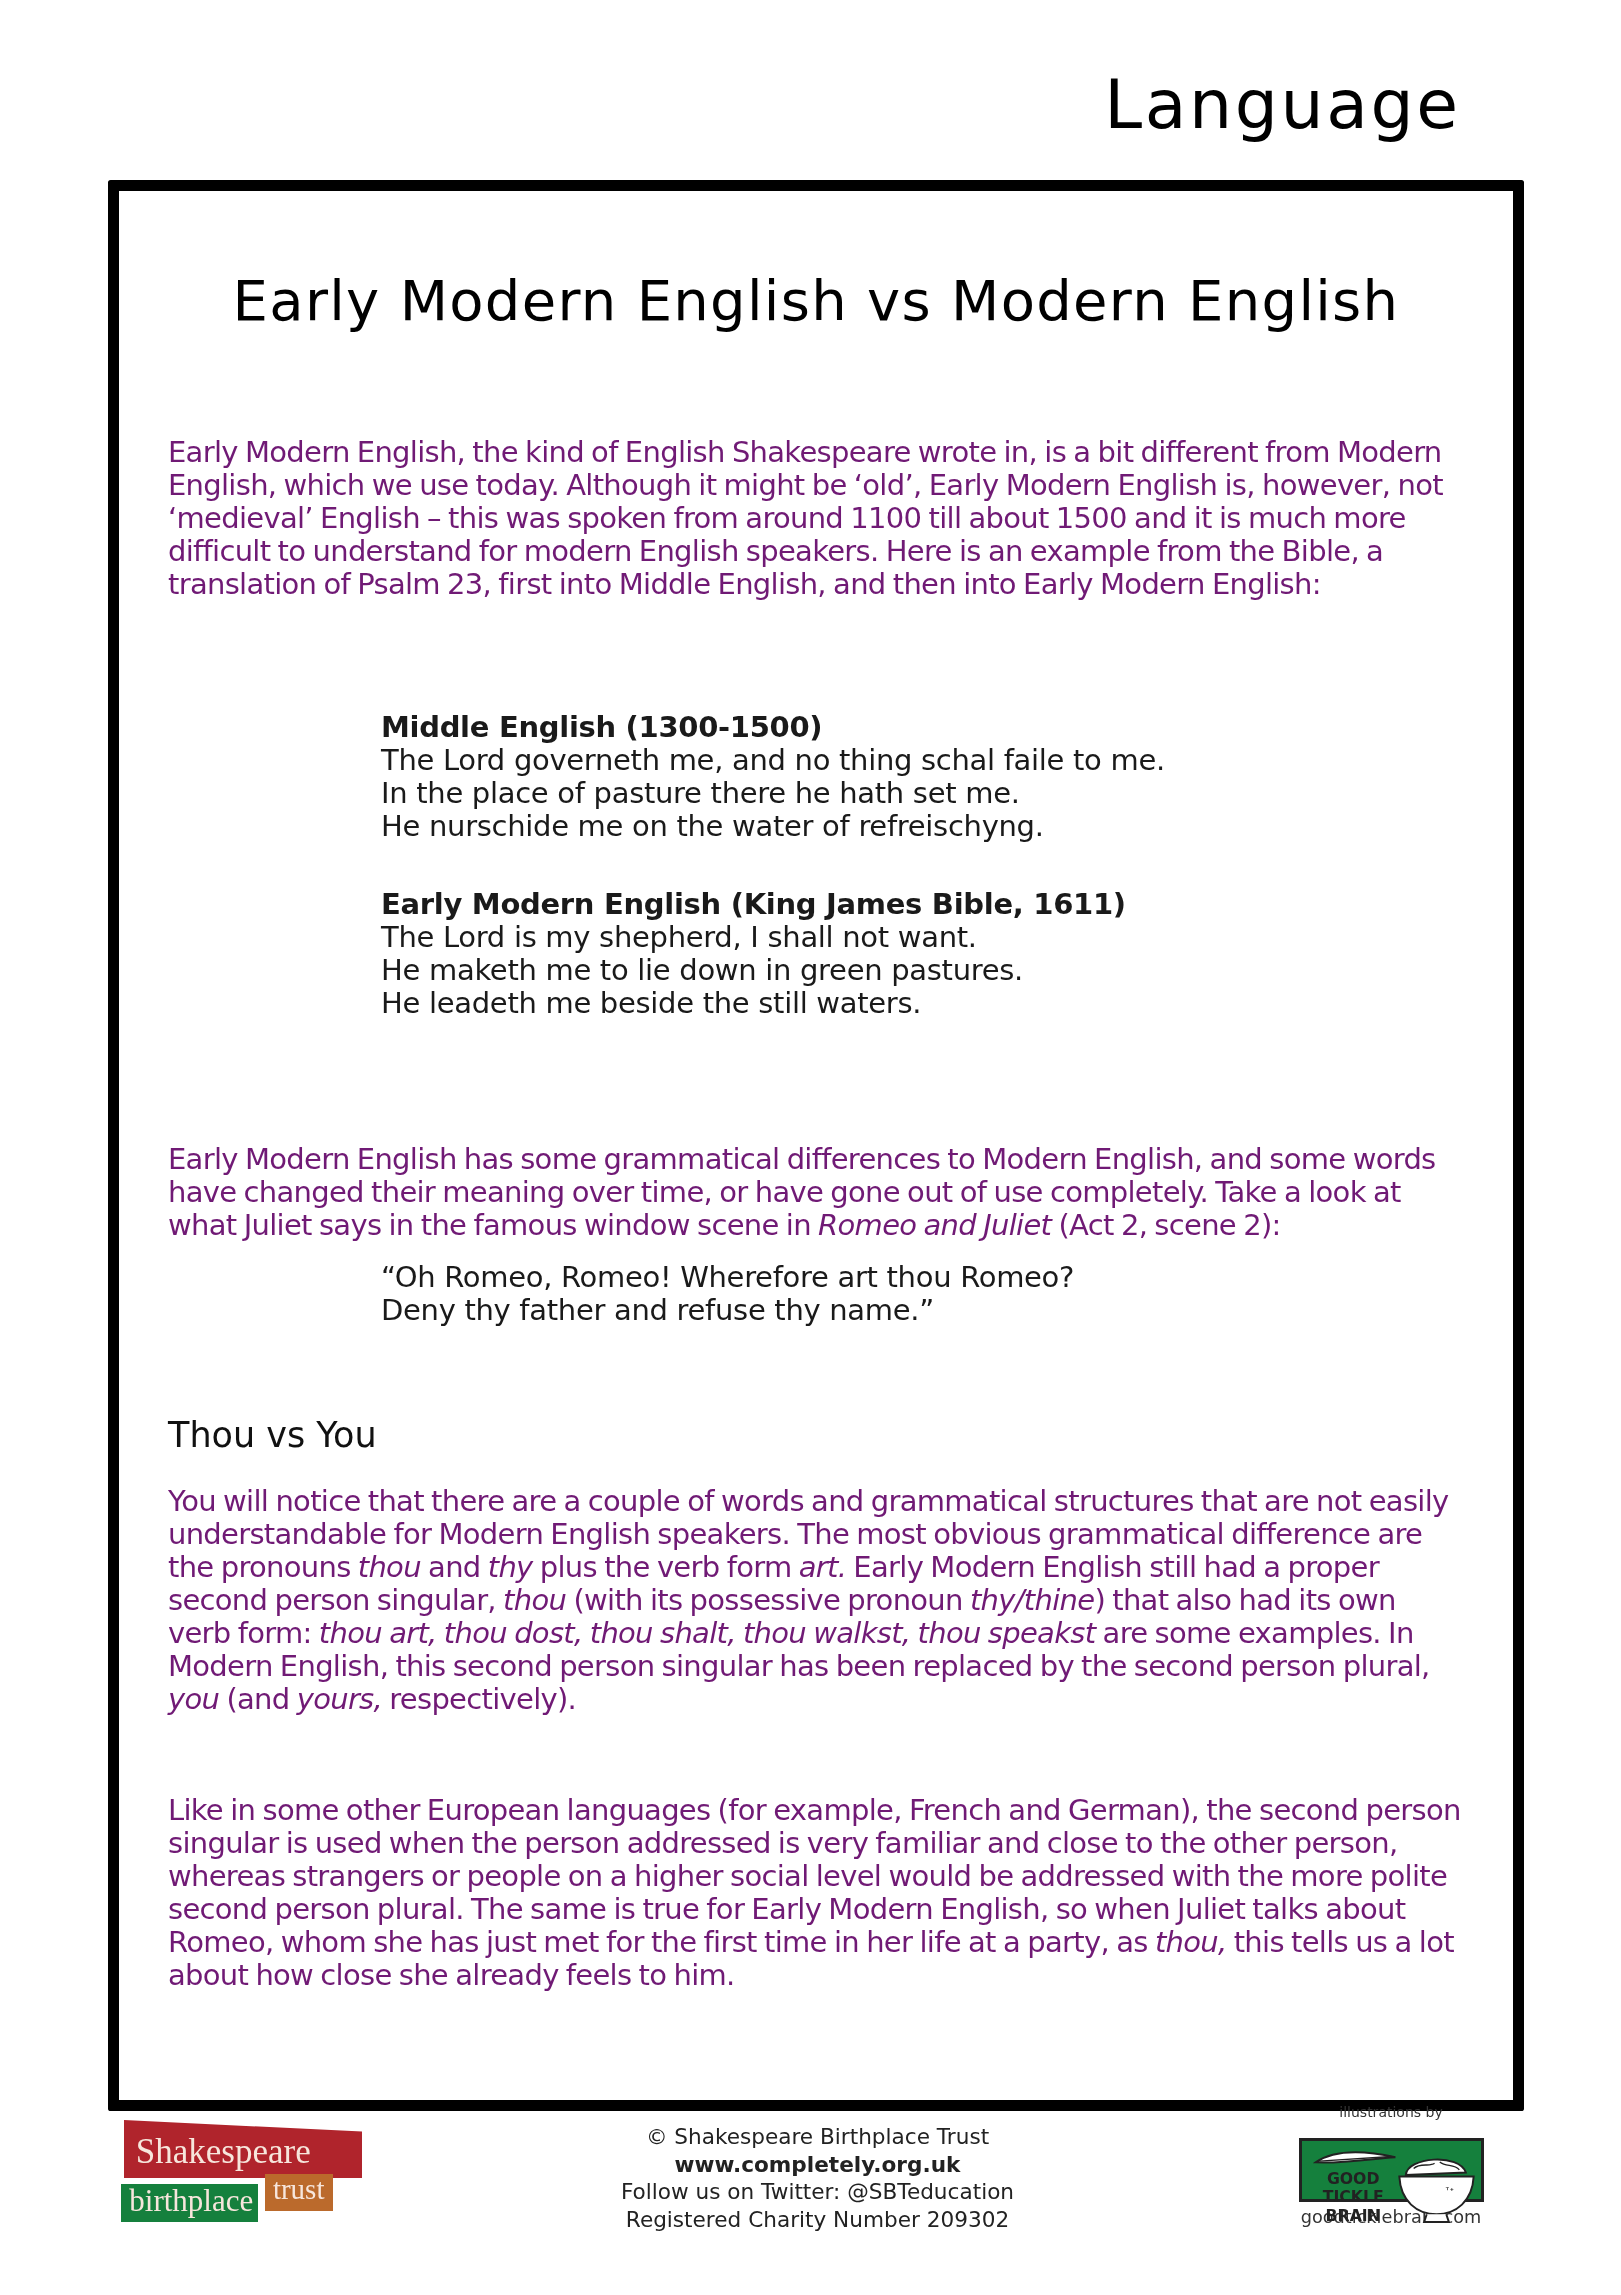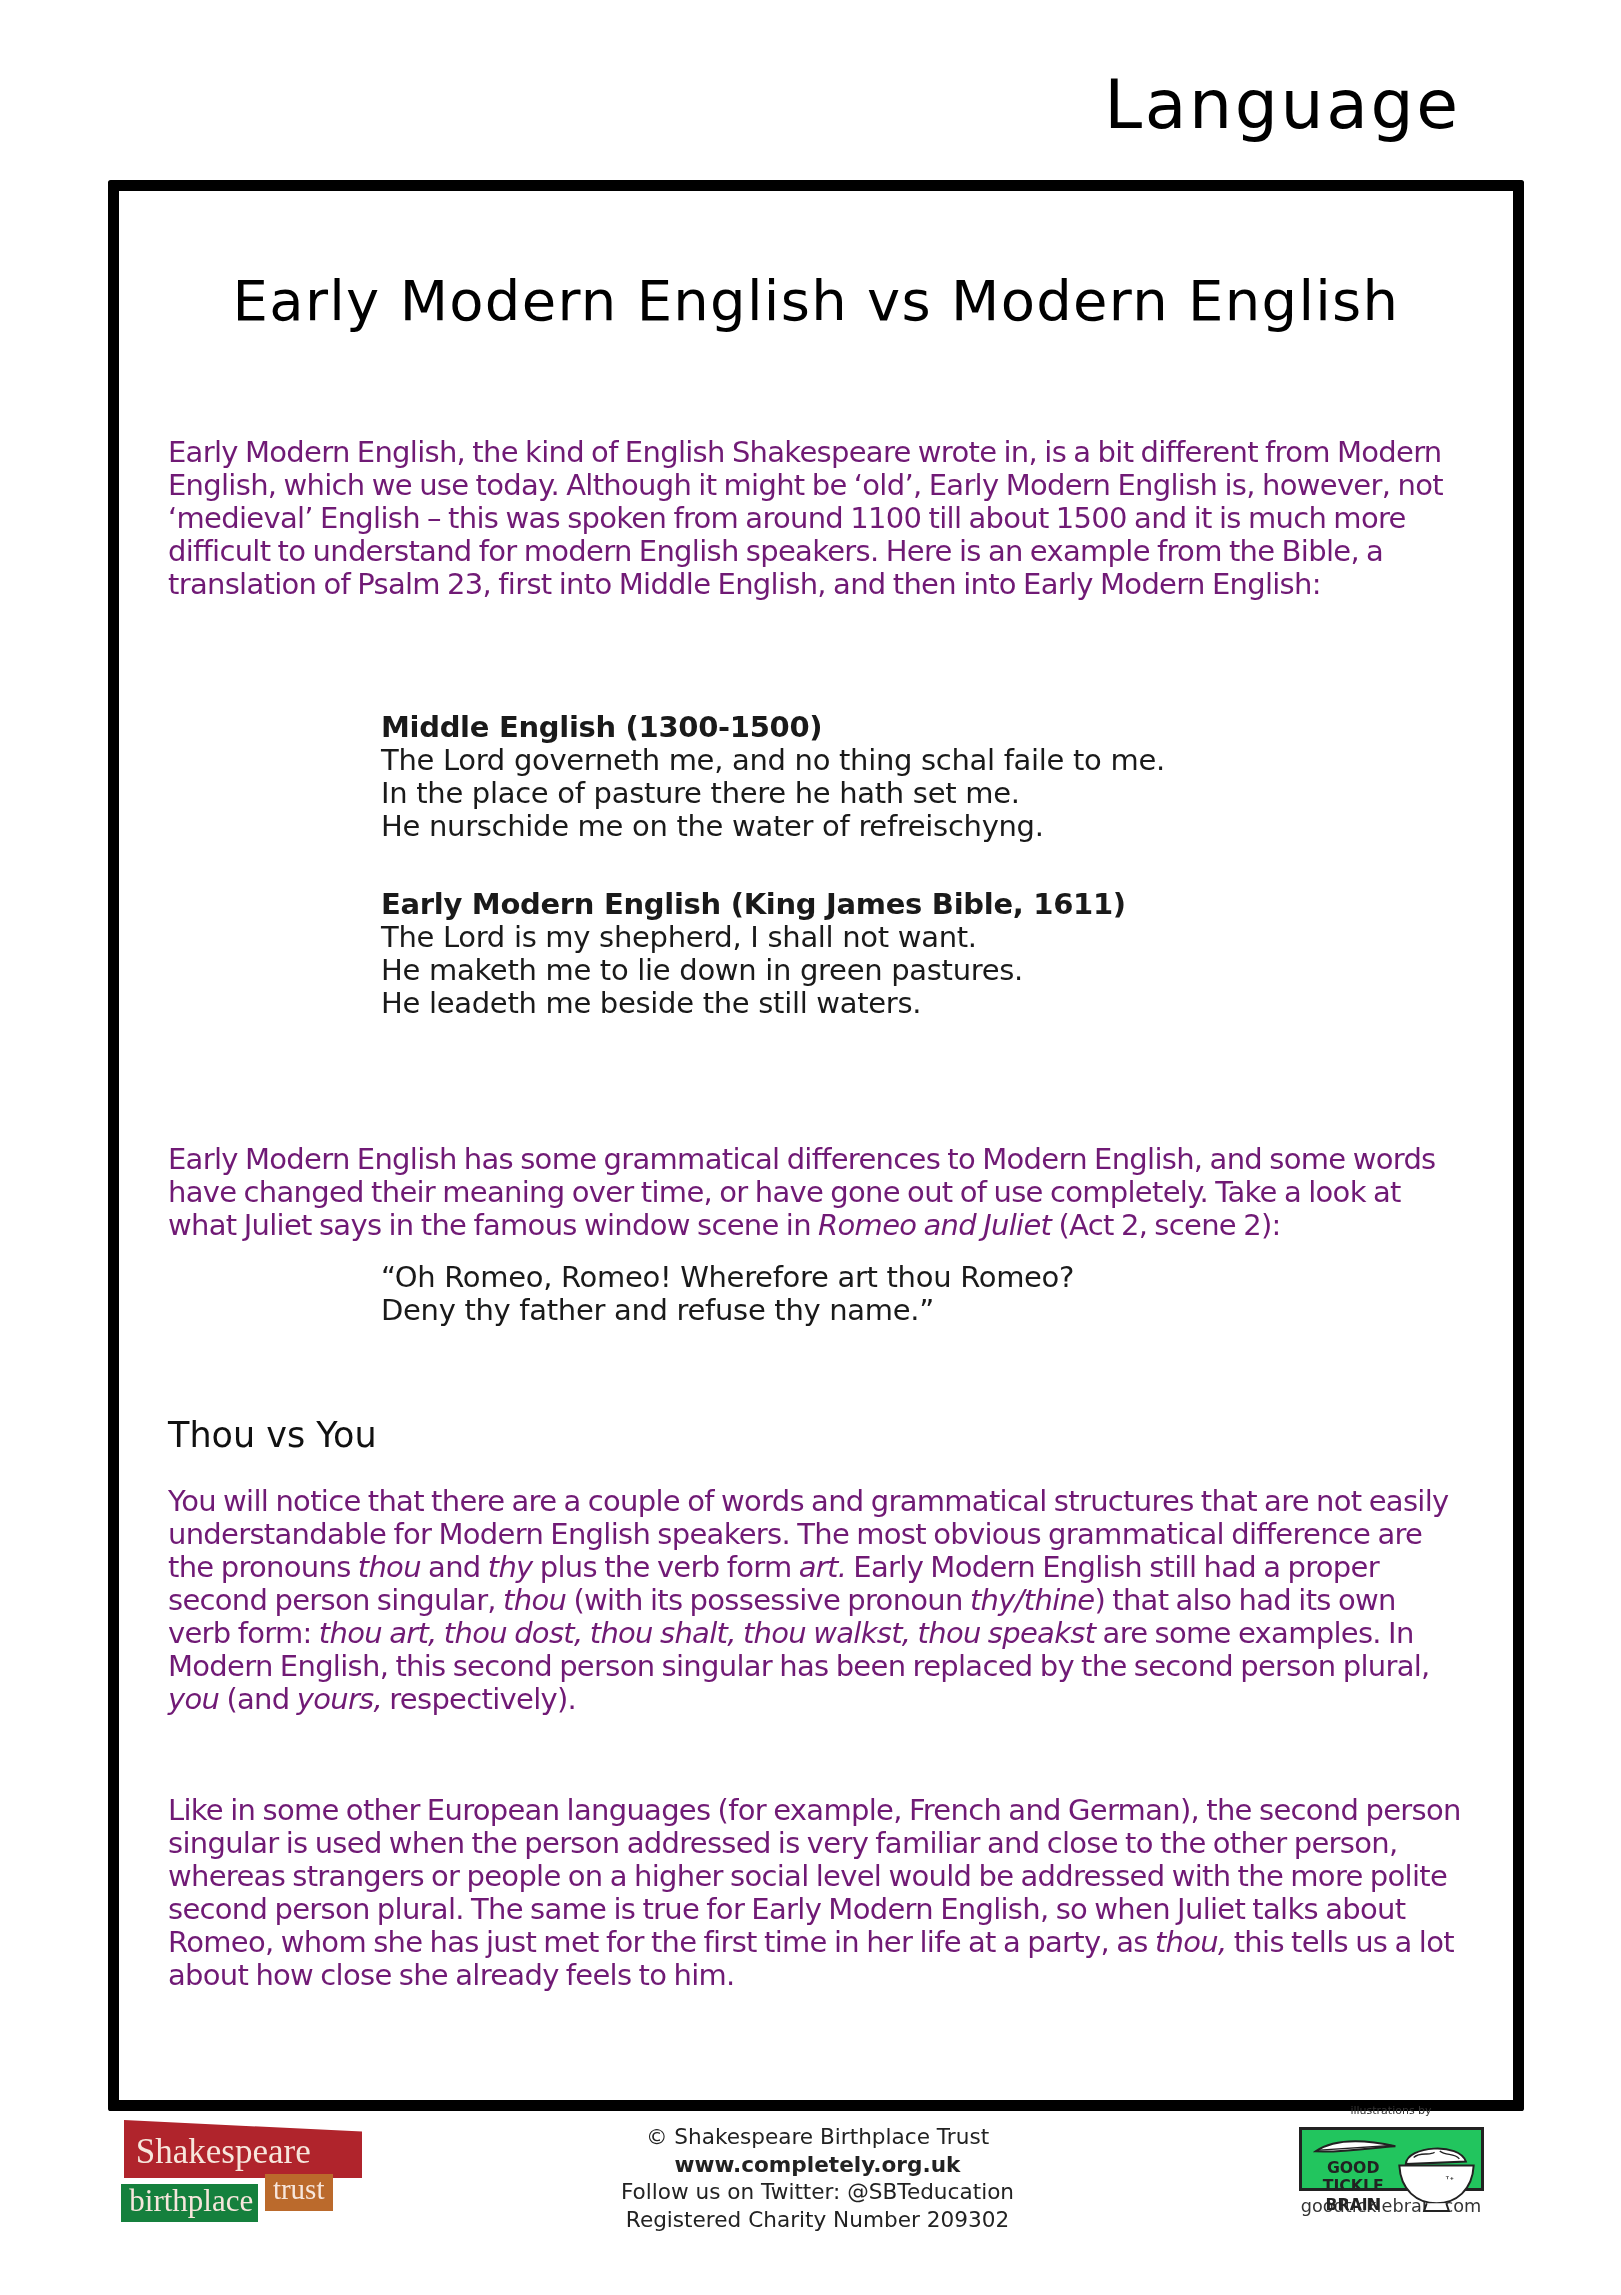--- a/index.html
+++ b/index.html
@@ -32,22 +32,22 @@
   .logo-bottom { position:absolute; left:-2.6px; top:64px; width:137px; height:38px; background:#15803d; }
   .logo-bottom span { position:absolute; left:7.9px; top:-1.3px; font-family:"Liberation Serif", serif; font-size:31px; color:#f7e6dc; }
   .logo-trust { position:absolute; left:141px; top:54px; width:68px; height:37px; background:#bb6a2c; }
   .logo-trust span { position:absolute; left:7.9px; top:-1.3px; font-family:"Liberation Serif", serif; font-size:29px; color:#f7e6dc; }
 
   .footer-info { position:absolute; left:556px; top:2123px; width:523px; text-align:center;
     font-family:"DejaVu Sans", sans-serif; font-size:21.6px; line-height:27.5px; color:#222; }
   .footer-info .bold { font-weight:bold; }
 
   .credit { position:absolute; left:1283px; top:2104px; width:216px; text-align:center; font-family:"DejaVu Sans", sans-serif; }
-  .credit .by { font-size:11px; color:#333; }
-  .gtb-box { position:relative; margin:10px auto 0; width:185px; height:64px; background:#22c55e; border:3.3px solid #222; box-sizing:border-box; }
+  .credit .by { font-size:14px; color:#333; }
+  .gtb-box { position:relative; margin:18px auto 0; width:185px; height:64px; background:#15803d; border:3.3px solid #222; box-sizing:border-box; }
   .gtb-text { position:absolute; left:15.7px; top:29px; width:72px; font-weight:bold; font-size:15.7px; line-height:18.3px; color:#222; text-align:center; }
   .gtb-feather { position:absolute; left:11.8px; top:6.5px; width:85px; height:17px; }
   .gtb-bowl { position:absolute; left:92px; top:7.9px; width:85px; height:77px; }
   .credit .url { font-size:17.7px; color:#333; margin-top:5.2px; }
 </style>
 </head>
 <body>
 
 <div class="section-label">Language</div>
 

